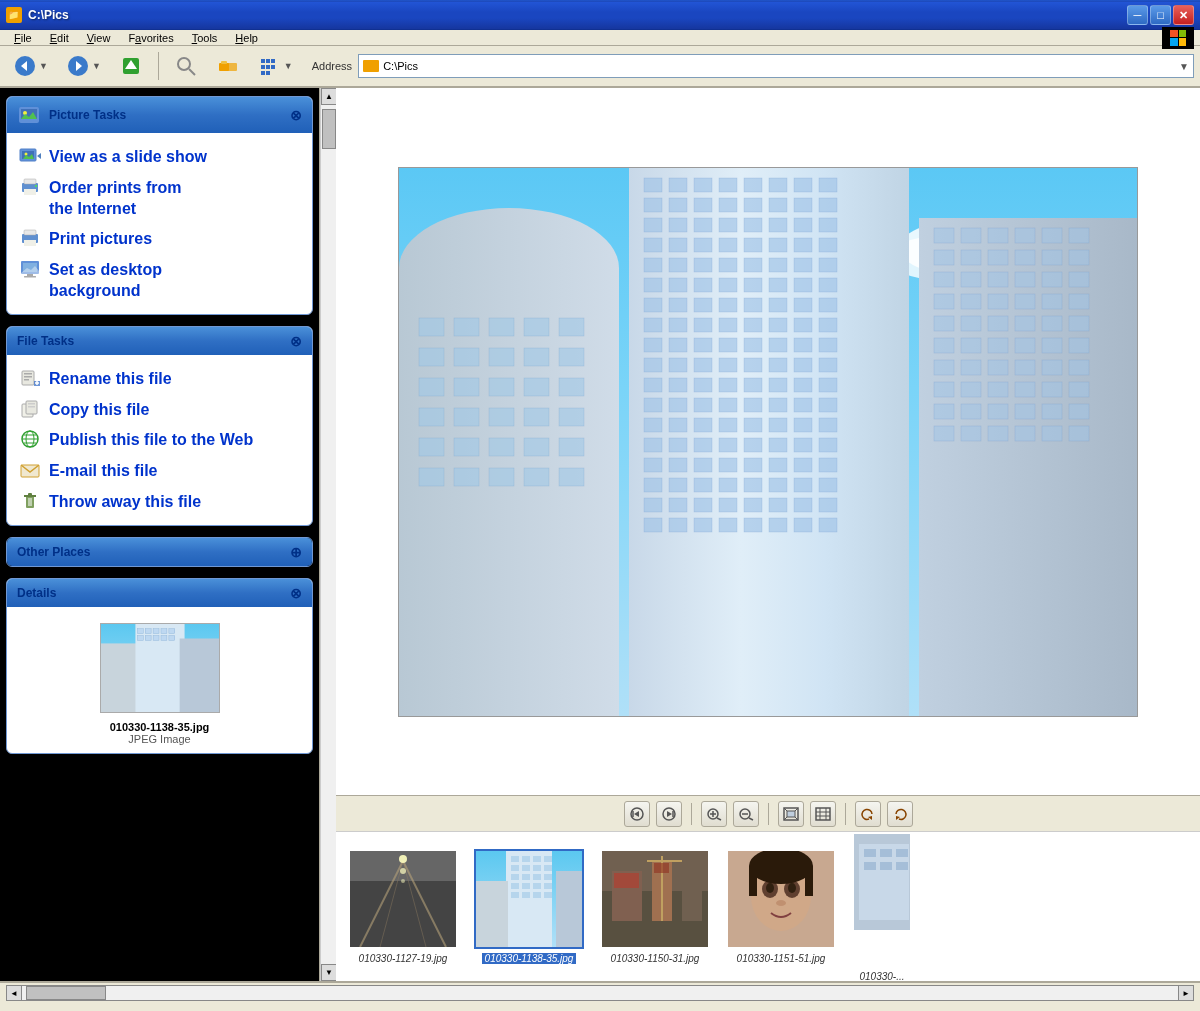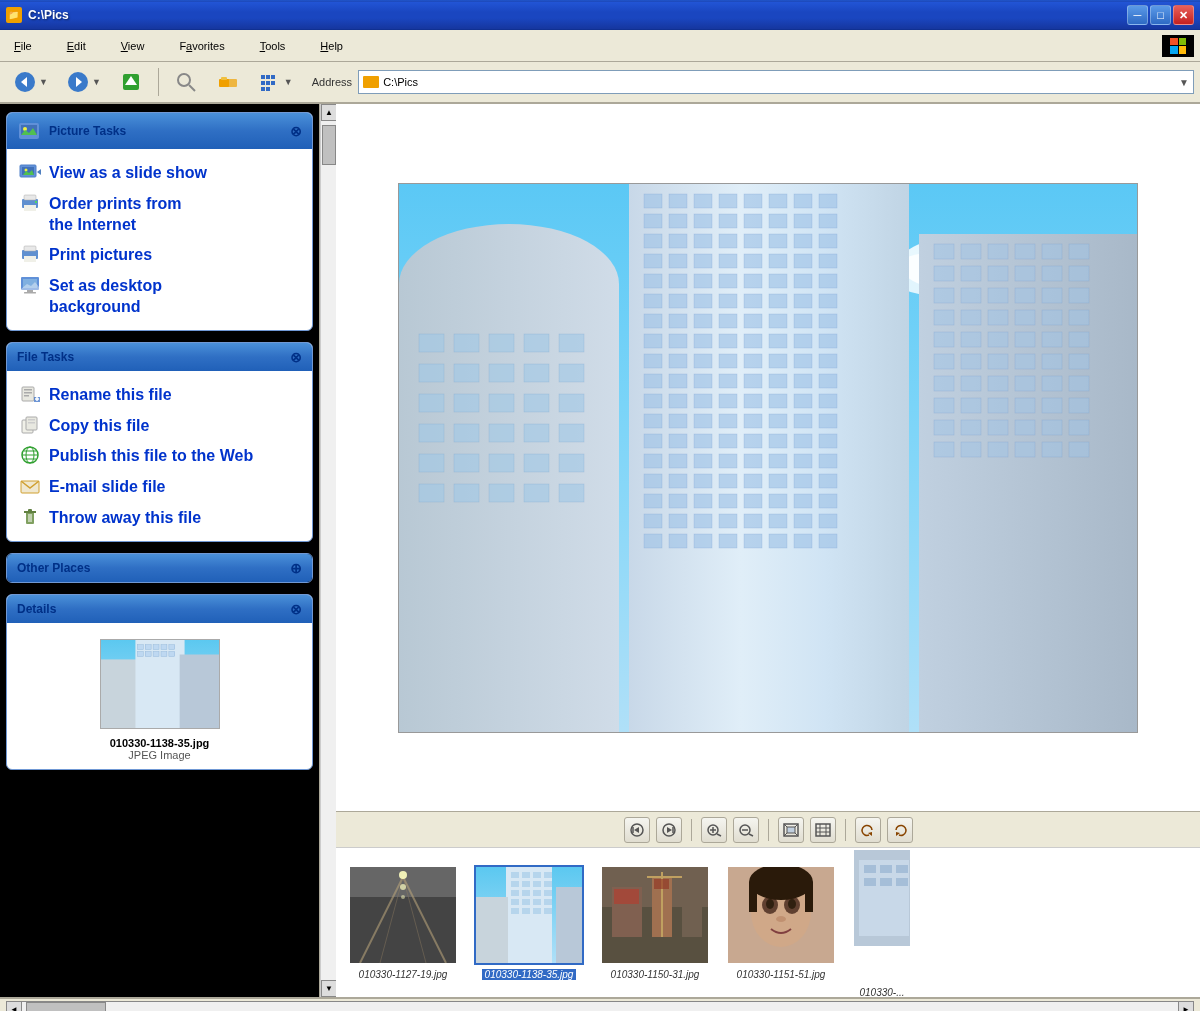--- a/index.html
+++ b/index.html
@@ -54,26 +54,26 @@
       cursor: pointer;
       font-weight: bold;
     }
     .title-btn.min { background: linear-gradient(to bottom, #5B9AE8, #2E6AC4); }
     .title-btn.max { background: linear-gradient(to bottom, #5B9AE8, #2E6AC4); }
     .title-btn.close { background: linear-gradient(to bottom, #E8605A, #C42020); }
 
     
     .menu-bar {
       background: #ECE9D8;
-      height: 32px;
+      height: 16px;
       display: flex;
       align-items: center;
       padding: 0 6px;
       border-bottom: 1px solid #ACA899;
-      gap: 19px;
+      gap: 2px;
     }
     .menu-item {
       padding: 2px 8px;
       font-size: 11px;
       color: #000;
       cursor: pointer;
       border-radius: 2px;
     }
     .menu-item span { text-decoration: underline; }
     .windows-logo {
@@ -655,21 +655,21 @@
           </div>
           <span class="panel-link-text">Publish this file to the Web</span>
         </a>
         <a class="panel-link">
           <div class="panel-link-icon ico-email">
             <svg width="22" height="20" viewBox="0 0 22 20">
               <rect x="2" y="5" width="18" height="12" rx="1" fill="#F0E8D0" stroke="#D0A030" stroke-width="1"></rect>
               <polyline points="2,5 11,12 20,5" fill="none" stroke="#D0A030" stroke-width="1.5"></polyline>
             </svg>
           </div>
-          <span class="panel-link-text">E-mail slide file</span>
+          <span class="panel-link-text">E-mail this file</span>
         </a>
         <a class="panel-link">
           <div class="panel-link-icon ico-trash">
             <svg width="22" height="20" viewBox="0 0 22 20">
               <rect x="7" y="5" width="8" height="12" rx="1" fill="#80A060"></rect>
               <rect x="5" y="4" width="12" height="2" rx="0" fill="#608040"></rect>
               <rect x="9" y="2" width="4" height="3" rx="1" fill="#608040"></rect>
               <line x1="10" y1="7" x2="10" y2="15" stroke="white" stroke-width="1"></line>
               <line x1="12" y1="7" x2="12" y2="15" stroke="white" stroke-width="1"></line>
             </svg>

